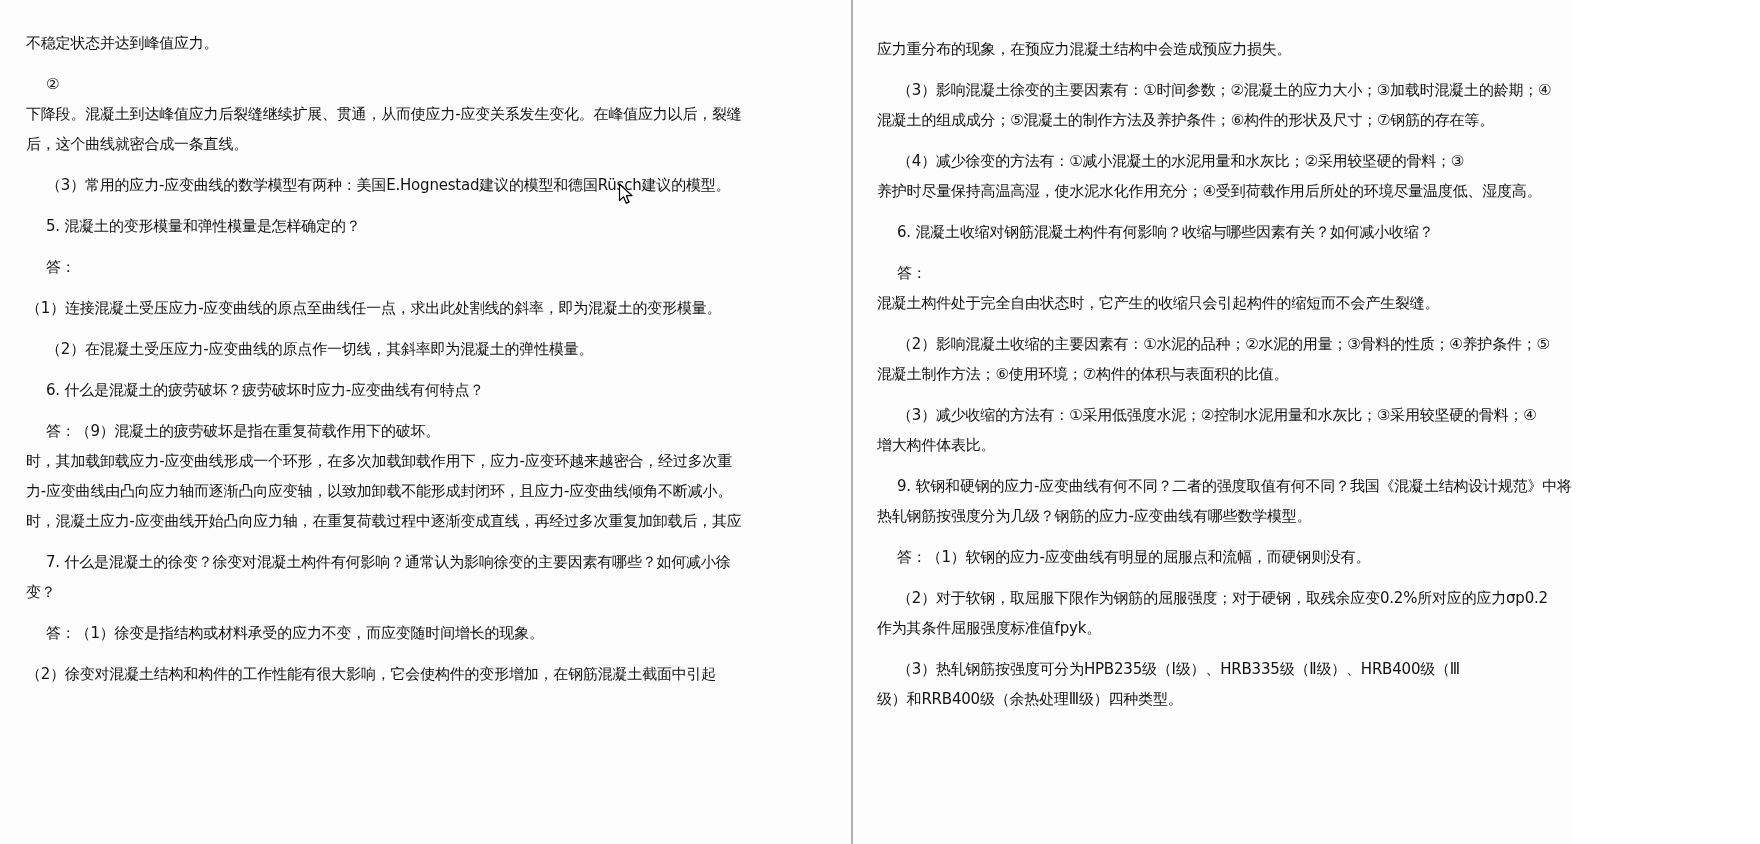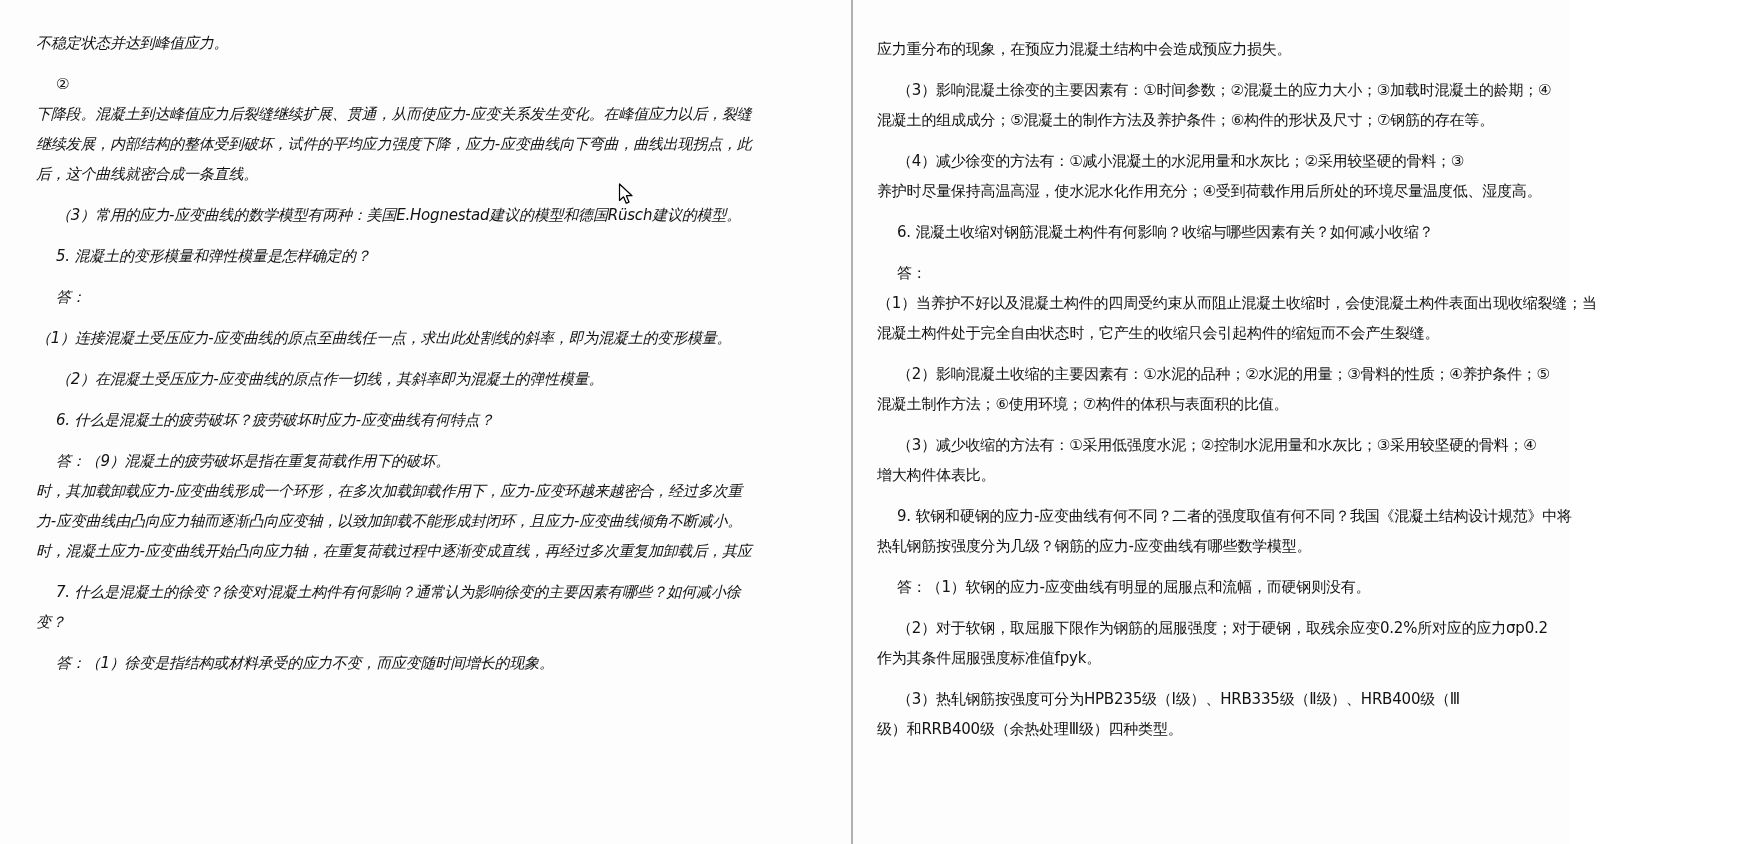--- a/index.html
+++ b/index.html
@@ -27,21 +27,21 @@
     position: absolute;
     top: 0;
     left: 851px;
     width: 2px;
     height: 844px;
     background: var(--divider-color, #b0b0b0);
   }
   .text-flow {
     position: relative;
   }
-  .page-left  .text-flow { padding: 28px 0 0 36px; font-style: italic; }
+  .page-left  .text-flow { padding: 28px 0 0 26px; }
   .page-right .text-flow { padding: 34px 0 0 24px; }
   .line {
     height: 30px;
     line-height: 30px;
     font-size: 15px;
     letter-spacing: -0.2px;
     white-space: nowrap;
   }
   .line.ind { padding-left: 20px; }
   .line.gap { margin-top: 11px; }
@@ -55,50 +55,49 @@
   }
 </style>
 </head>
 <body>
 
 <div class="page page-left">
   <div class="text-flow">
       <div class="line">不稳定状态并达到峰值应力。</div>
       <div class="line ind gap">②</div>
       <div class="line">下降段。混凝土到达峰值应力后裂缝继续扩展、贯通，从而使应力-应变关系发生变化。在峰值应力以后，裂缝</div>
-      <div class="line">继续发展，内部结构的整体受到破坏，试件的平均应力强度下降，应力-应变曲线向下弯曲，曲线出现拐点，此</div>
       <div class="line">后，这个曲线就密合成一条直线。</div>
       <div class="line ind gap">（3）常用的应力-应变曲线的数学模型有两种：美国E.Hognestad建议的模型和德国Rüsch建议的模型。</div>
       <div class="line ind gap">5. 混凝土的变形模量和弹性模量是怎样确定的？</div>
       <div class="line ind gap">答：</div>
       <div class="line gap">（1）连接混凝土受压应力-应变曲线的原点至曲线任一点，求出此处割线的斜率，即为混凝土的变形模量。</div>
       <div class="line ind gap">（2）在混凝土受压应力-应变曲线的原点作一切线，其斜率即为混凝土的弹性模量。</div>
       <div class="line ind gap">6. 什么是混凝土的疲劳破坏？疲劳破坏时应力-应变曲线有何特点？</div>
       <div class="line ind gap">答：（9）混凝土的疲劳破坏是指在重复荷载作用下的破坏。</div>
       <div class="line">时，其加载卸载应力-应变曲线形成一个环形，在多次加载卸载作用下，应力-应变环越来越密合，经过多次重</div>
       <div class="line">力-应变曲线由凸向应力轴而逐渐凸向应变轴，以致加卸载不能形成封闭环，且应力-应变曲线倾角不断减小。</div>
       <div class="line">时，混凝土应力-应变曲线开始凸向应力轴，在重复荷载过程中逐渐变成直线，再经过多次重复加卸载后，其应</div>
       <div class="line ind gap">7. 什么是混凝土的徐变？徐变对混凝土构件有何影响？通常认为影响徐变的主要因素有哪些？如何减小徐</div>
       <div class="line">变？</div>
       <div class="line ind gap">答：（1）徐变是指结构或材料承受的应力不变，而应变随时间增长的现象。</div>
+      <div class="line gap">（2）徐变对混凝土结构和构件的工作性能有很大影响，它会使构件的变形增加，在钢筋混凝土截面中引起</div>
     </div>
 </div>
 
 <div class="page-divider"></div>
 
 <div class="page page-right">
   <div class="text-flow">
       <div class="line">应力重分布的现象，在预应力混凝土结构中会造成预应力损失。</div>
       <div class="line ind gap">（3）影响混凝土徐变的主要因素有：①时间参数；②混凝土的应力大小；③加载时混凝土的龄期；④</div>
       <div class="line">混凝土的组成成分；⑤混凝土的制作方法及养护条件；⑥构件的形状及尺寸；⑦钢筋的存在等。</div>
       <div class="line ind gap">（4）减少徐变的方法有：①减小混凝土的水泥用量和水灰比；②采用较坚硬的骨料；③</div>
       <div class="line">养护时尽量保持高温高湿，使水泥水化作用充分；④受到荷载作用后所处的环境尽量温度低、湿度高。</div>
       <div class="line ind gap">6. 混凝土收缩对钢筋混凝土构件有何影响？收缩与哪些因素有关？如何减小收缩？</div>
       <div class="line ind gap">答：</div>
-      <div class="line">（1）当养护不好以及混凝土构件的四周受约束从而阻止混凝土收缩时，会使混凝土构件表面出现收缩裂缝；当</div>
       <div class="line">混凝土构件处于完全自由状态时，它产生的收缩只会引起构件的缩短而不会产生裂缝。</div>
       <div class="line ind gap">（2）影响混凝土收缩的主要因素有：①水泥的品种；②水泥的用量；③骨料的性质；④养护条件；⑤</div>
       <div class="line">混凝土制作方法；⑥使用环境；⑦构件的体积与表面积的比值。</div>
       <div class="line ind gap">（3）减少收缩的方法有：①采用低强度水泥；②控制水泥用量和水灰比；③采用较坚硬的骨料；④</div>
       <div class="line">增大构件体表比。</div>
       <div class="line ind gap">9. 软钢和硬钢的应力-应变曲线有何不同？二者的强度取值有何不同？我国《混凝土结构设计规范》中将</div>
       <div class="line">热轧钢筋按强度分为几级？钢筋的应力-应变曲线有哪些数学模型。</div>
       <div class="line ind gap">答：（1）软钢的应力-应变曲线有明显的屈服点和流幅，而硬钢则没有。</div>
       <div class="line ind gap">（2）对于软钢，取屈服下限作为钢筋的屈服强度；对于硬钢，取残余应变0.2%所对应的应力σp0.2</div>
       <div class="line">作为其条件屈服强度标准值fpyk。</div>

